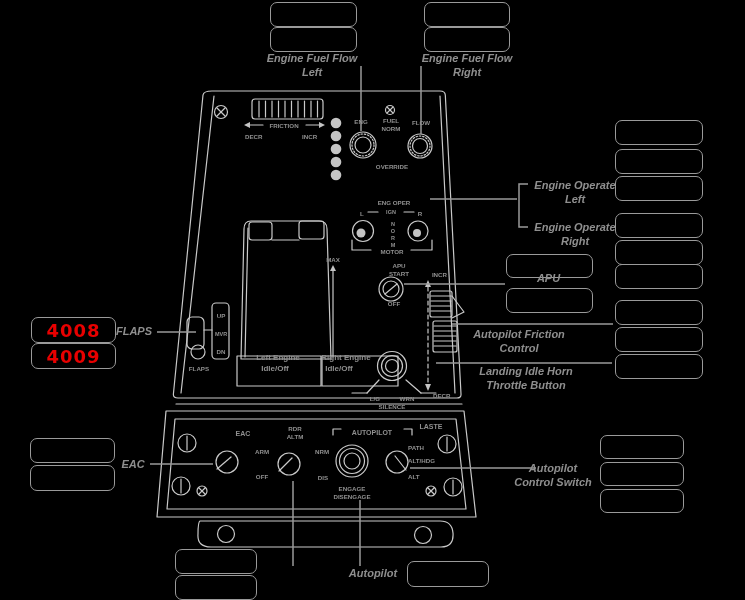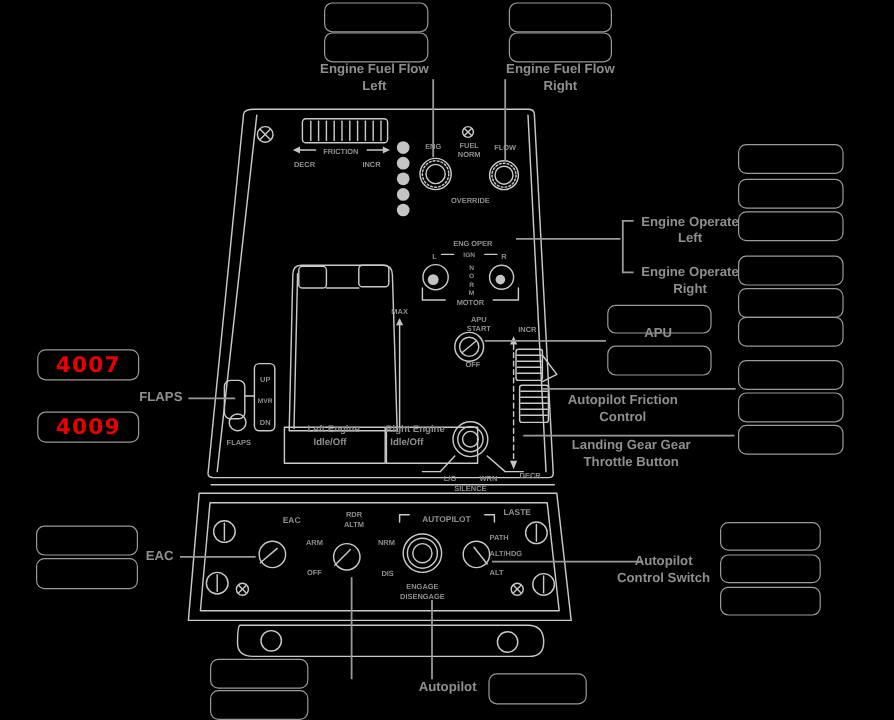--- a/index.html
+++ b/index.html
@@ -1,21 +1,21 @@
 <!DOCTYPE html>
 <html><head>
 <meta charset="utf-8">
 <style>
   html,body{margin:0;padding:0;background:#000;}
   .stage{position:relative;width:745px;height:600px;background:#000;overflow:hidden;
          font-family:"Liberation Sans",sans-serif;}
   .box{position:absolute;border:1.5px solid #9a9a9a;border-radius:7px;background:transparent;
        display:flex;align-items:center;justify-content:center;}
   .lbl{position:absolute;color:#8f8f8f;font-weight:bold;font-size:11px;line-height:13.5px;
-       text-align:center;}
+       text-align:center;font-style:italic;}
   .red{color:#e80000;font-weight:800;font-size:18px;letter-spacing:1px;
        font-family:"DejaVu Sans",sans-serif;}
   svg{position:absolute;left:0;top:0;}
   .la{stroke:#c9c9c9;stroke-width:1.2;fill:none;stroke-linejoin:round;stroke-linecap:round;}
   .cn{stroke:#9a9a9a;stroke-width:1.5;fill:none;}
   .fl{fill:#c4c4c4;stroke:none;}
   .t{font-family:"Liberation Sans",sans-serif;font-weight:bold;fill:#8f8f8f;}
   .t6{font-size:6.2px;}
   .t55{font-size:5.5px;}
   .t7{font-size:7px;}
@@ -286,22 +286,22 @@
   <div class="box" style="left:615px;top:327px;width:86px;height:23px;"></div>
   <div class="box" style="left:615px;top:354px;width:86px;height:23px;"></div>
 
   <div class="box" style="left:506px;top:254px;width:85px;height:22px;"></div>
   <div class="box" style="left:506px;top:288px;width:85px;height:23px;"></div>
 
   <div class="box" style="left:600px;top:435px;width:82px;height:22px;"></div>
   <div class="box" style="left:600px;top:462px;width:82px;height:22px;"></div>
   <div class="box" style="left:600px;top:489px;width:82px;height:22px;"></div>
 
-  <div class="box" style="left:31px;top:291px;width:83px;height:24px;">
-    <span class="red">4007</span>
+  <div class="box" style="left:31px;top:317px;width:83px;height:24px;">
+    <span class="red">4008</span>
   </div>
   <div class="box" style="left:31px;top:343px;width:83px;height:24px;">
     <span class="red">4009</span>
   </div>
 
   <div class="box" style="left:30px;top:438px;width:83px;height:23px;"></div>
   <div class="box" style="left:30px;top:465px;width:83px;height:24px;"></div>
 
   <div class="box" style="left:175px;top:549px;width:80px;height:23px;"></div>
   <div class="box" style="left:175px;top:575px;width:80px;height:23px;"></div>
@@ -324,21 +324,21 @@
     <div>Right</div>
   </div>
   <div class="lbl" style="left:506px;top:272px;width:85px;">
     <div>APU</div>
   </div>
   <div class="lbl" style="left:462px;top:328px;width:114px;">
     <div>Autopilot Friction</div>
     <div>Control</div>
   </div>
   <div class="lbl" style="left:470px;top:365px;width:112px;">
-    <div>Landing Gear Gear</div>
+    <div>Landing Idle Horn</div>
     <div>Throttle Button</div>
   </div>
   <div class="lbl" style="left:511px;top:462px;width:84px;">
     <div>Autopilot</div>
     <div>Control Switch</div>
   </div>
   <div class="lbl" style="left:112px;top:325px;width:44px;">
     <div>FLAPS</div>
   </div>
   <div class="lbl" style="left:117px;top:458px;width:32px;">

